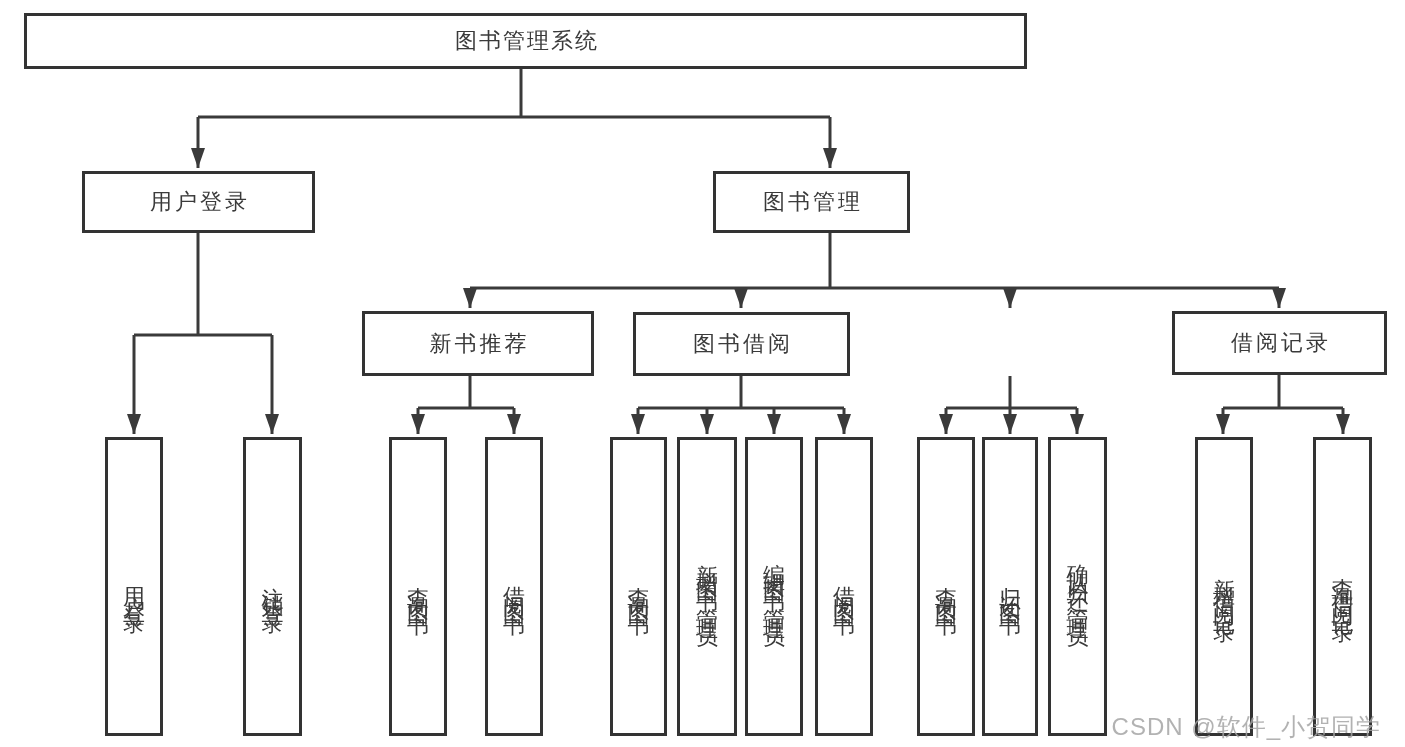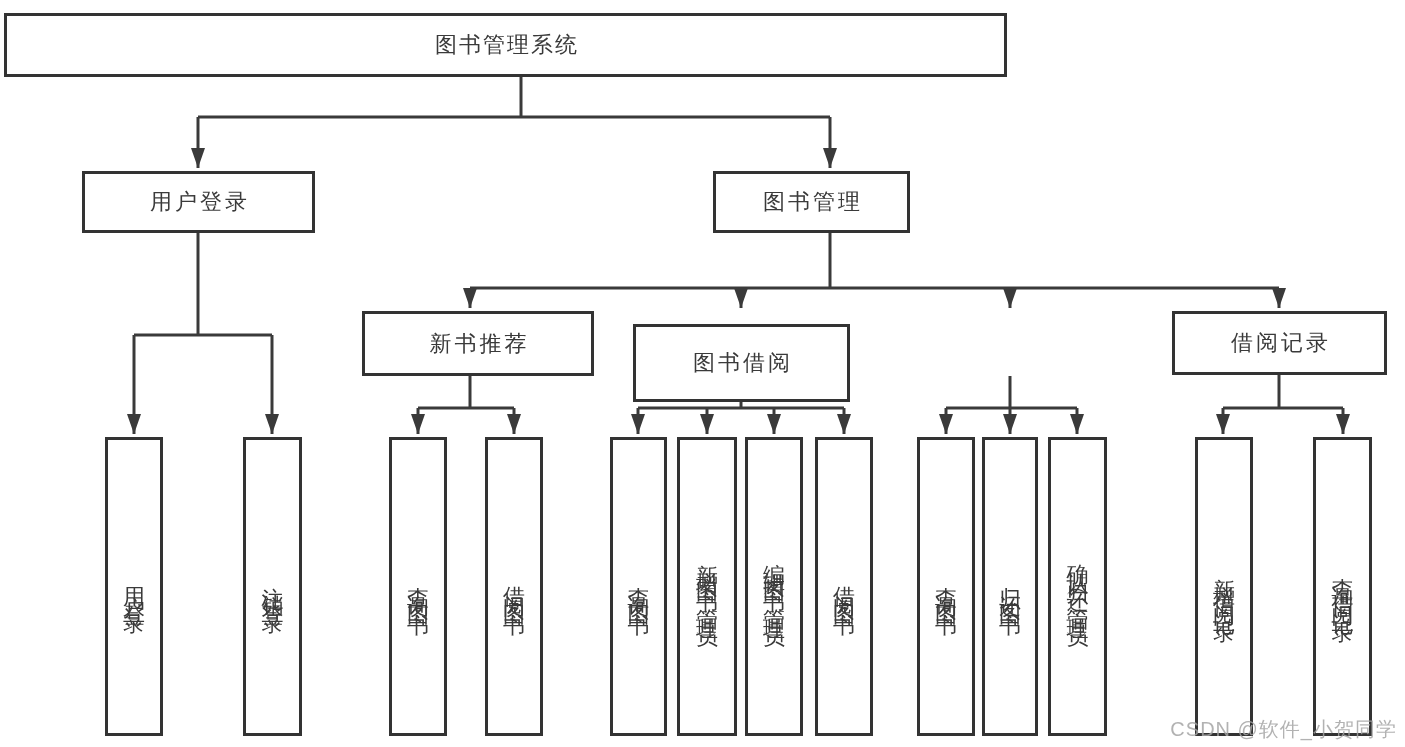--- a/index.html
+++ b/index.html
@@ -16,22 +16,22 @@
   }
   .box.h span{font-size:22px;letter-spacing:3px;white-space:nowrap;padding-left:3px;}
   .box.root span{font-size:22px;letter-spacing:2px;}
   .box.v{
     writing-mode:vertical-rl;
   }
   .box.v span{
     font-size:22px;letter-spacing:9px;line-height:1;white-space:nowrap;
   }
   .watermark{
-    position:absolute;right:8px;bottom:4px;z-index:5;
-    font-size:20px;color:rgba(165,165,165,0.85);letter-spacing:1px;white-space:nowrap;text-align:center;
+    position:absolute;right:24px;bottom:4px;z-index:5;
+    font-size:24px;color:rgba(165,165,165,0.85);letter-spacing:1px;white-space:nowrap;text-align:center;
   }
 </style>
 </head>
 <body>
 
 <div id="stage">
 
   <svg class="wires" width="1405" height="747" viewBox="0 0 1405 747">
     <defs>
       <marker id="arrow" viewBox="0 0 22 16" refX="21" refY="8" markerWidth="22" markerHeight="16" markerUnits="userSpaceOnUse" orient="auto">
@@ -75,35 +75,35 @@
       <path d="M1010 408 V434" marker-end="url(#arrow)"></path>
       <path d="M1077 408 V434" marker-end="url(#arrow)"></path>
 
       <path d="M1279 375 V408"></path>
       <path d="M1223 408 H1343"></path>
       <path d="M1223 408 V434" marker-end="url(#arrow)"></path>
       <path d="M1343 408 V434" marker-end="url(#arrow)"></path>
     </g>
   </svg>
 
-  <div class="box h root" style="left:4px;top:13px;width:1003px;height:64px">
+  <div class="box h root" style="left:24px;top:13px;width:1003px;height:56px">
     <span>图书管理系统</span>
   </div>
 
   <div class="box h" style="left:82px;top:171px;width:233px;height:62px">
     <span>用户登录</span>
   </div>
   <div class="box h" style="left:713px;top:171px;width:197px;height:62px">
     <span>图书管理</span>
   </div>
 
   <div class="box h" style="left:362px;top:311px;width:232px;height:65px">
     <span>新书推荐</span>
   </div>
-  <div class="box h" style="left:633px;top:324px;width:217px;height:78px">
+  <div class="box h" style="left:633px;top:312px;width:217px;height:64px">
     <span>图书借阅</span>
   </div>
   <div class="box h" style="left:1172px;top:311px;width:215px;height:64px">
     <span>借阅记录</span>
   </div>
 
   <div class="box v" style="left:105px;top:437px;width:58px;height:299px">
     <span>用户登录</span>
   </div>
   <div class="box v" style="left:243px;top:437px;width:59px;height:299px">

